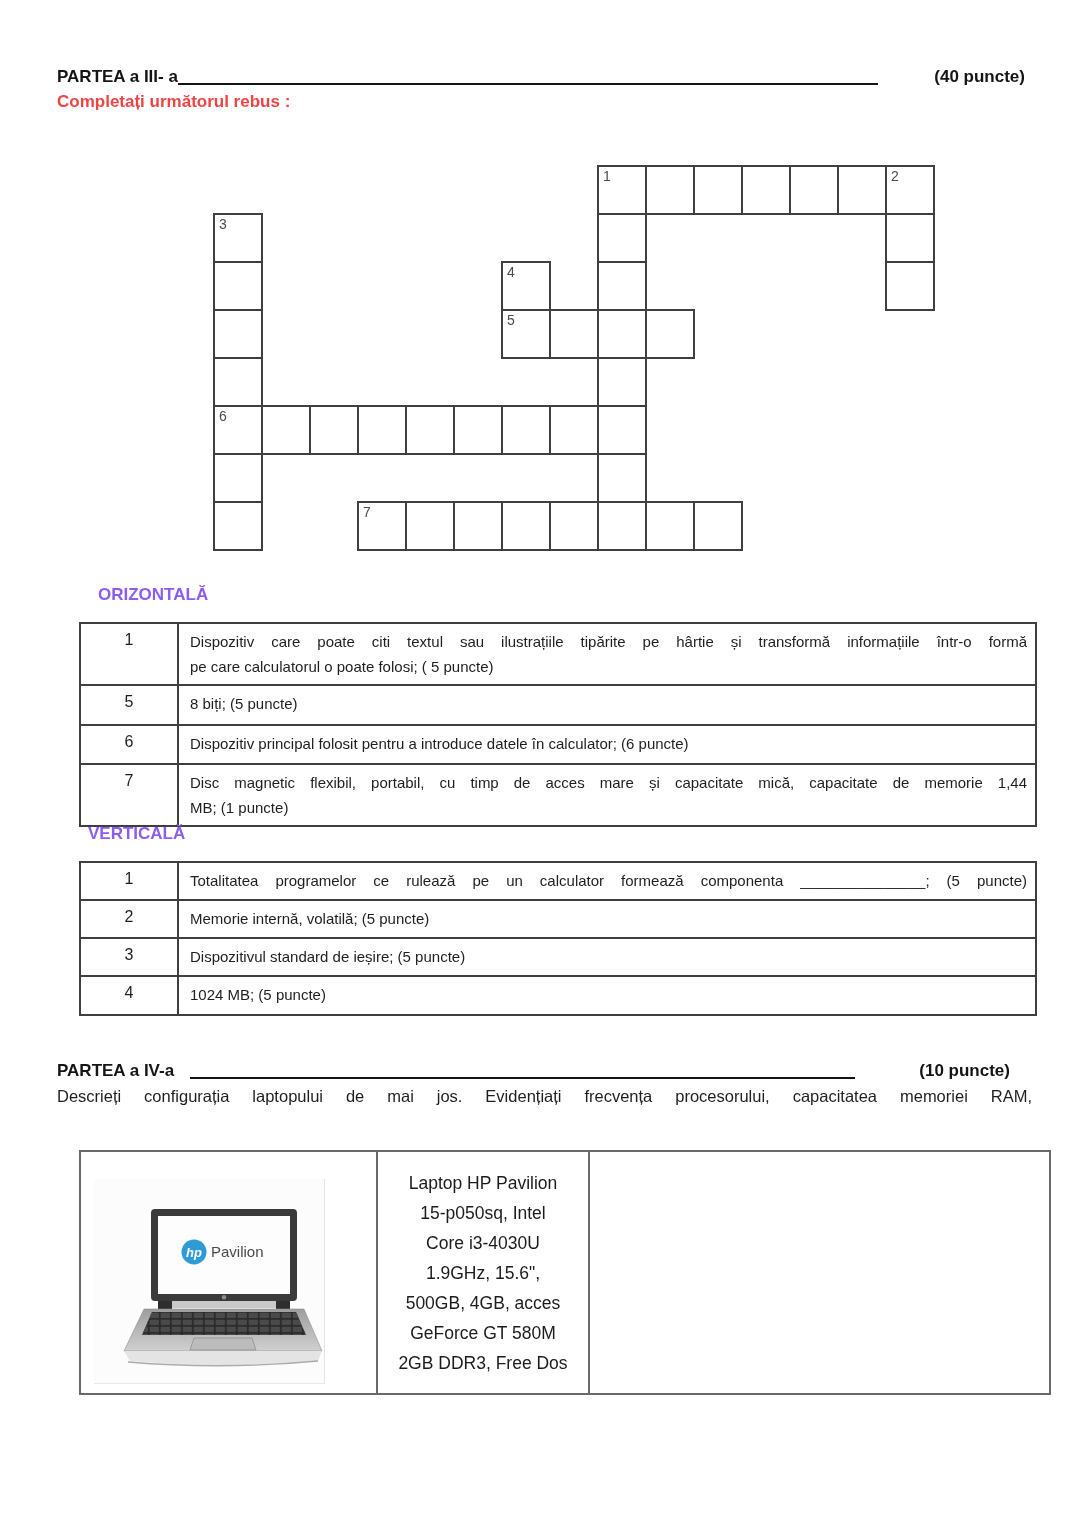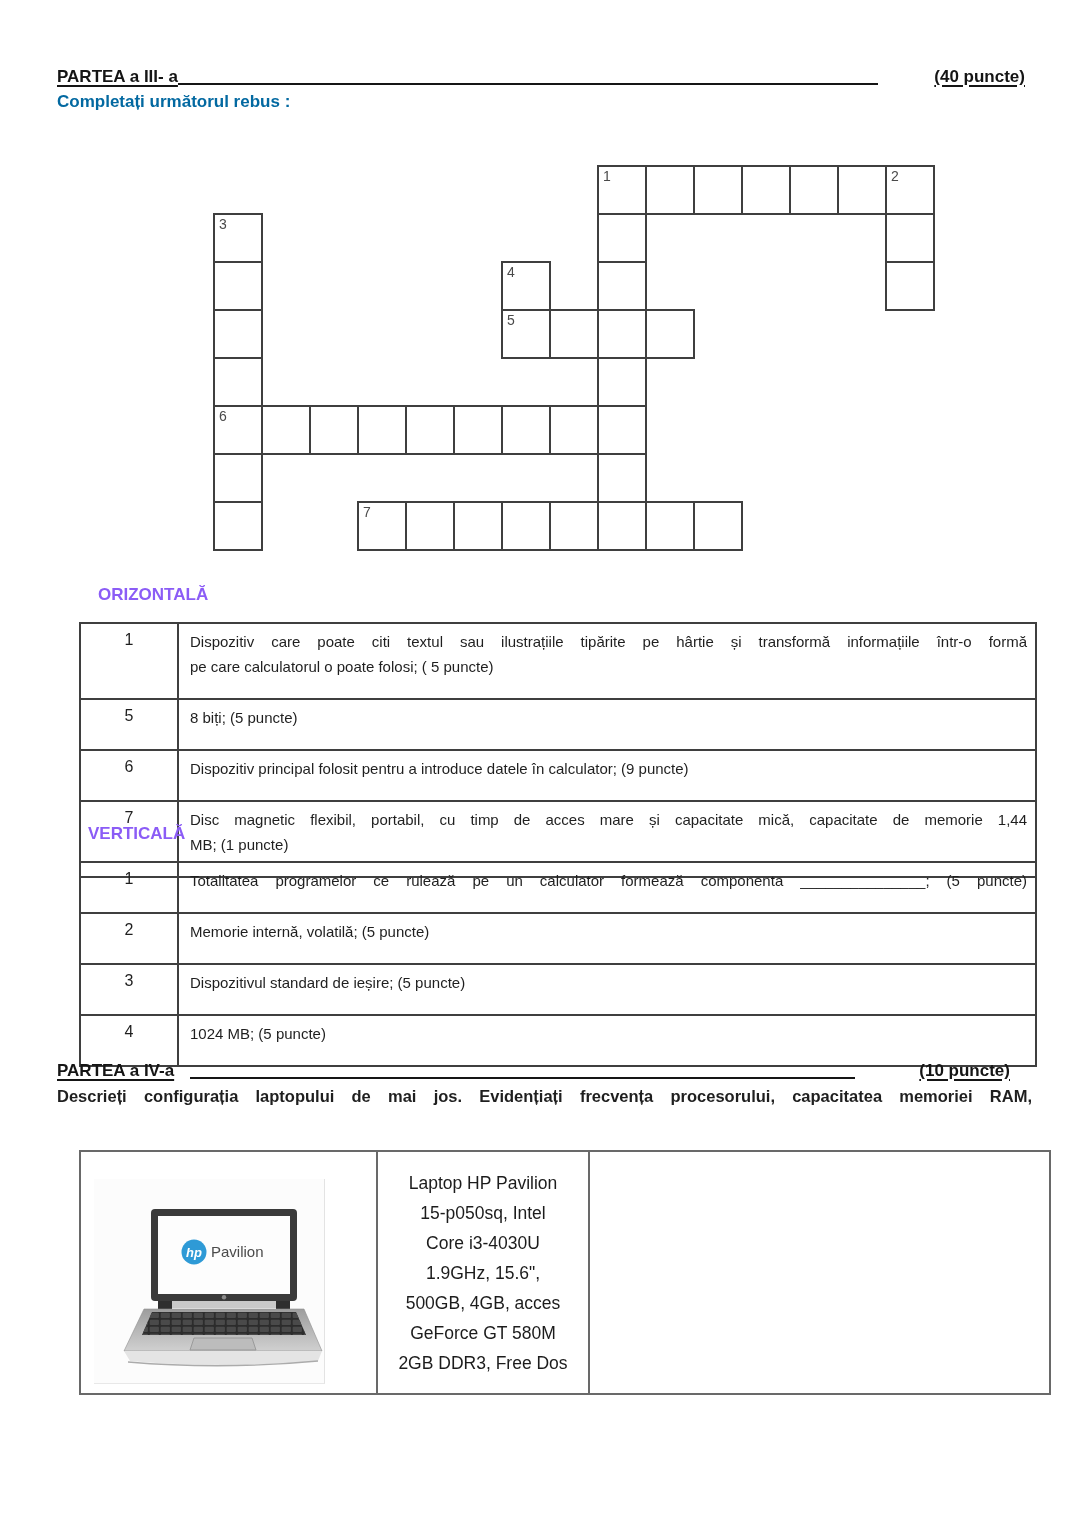--- a/index.html
+++ b/index.html
@@ -1,41 +1,41 @@
 <!DOCTYPE html>
 <html><head>
 <meta charset="utf-8">
 <style>
   html,body{margin:0;padding:0;background:#ffffff;}
   .page{position:relative;width:1087px;height:1536px;background:#ffffff;overflow:hidden;
         font-family:"Liberation Sans","DejaVu Sans",sans-serif;color:#1f1f1f;}
   
   .hrow{position:absolute;display:flex;align-items:flex-end;height:26px;}
   .htxt{font-size:17px;font-weight:bold;color:#151515;white-space:nowrap;
-        text-decoration:underline;text-decoration-thickness:2px;text-underline-offset:3px;}
+        text-decoration-thickness:2px;text-underline-offset:3px;}
   .hfill{flex:1;border-bottom:2px solid #151515;margin-bottom:2px;height:0;}
   .gap56{margin-right:56px;} .gap48{margin-right:48px;}
-  .subtitle{position:absolute;left:57px;top:92px;font-size:17px;font-weight:bold;color:#0369a1;}
+  .subtitle{position:absolute;left:57px;top:92px;font-size:17px;font-weight:bold;color:#ef4444;}
   
   .cw{position:absolute;left:213px;top:165px;width:722px;height:386px;}
   .cw-cell{position:absolute;width:50px;height:50px;box-sizing:border-box;
            border:2px solid #3f3f3f;background:#ffffff;}
   .cw-num{position:absolute;top:1px;left:4px;font-size:14px;line-height:1.15;color:#4a4a4a;}
   
   .sect{position:absolute;font-size:17px;font-weight:bold;color:#8b5cf6;}
   
   table.qt{position:absolute;width:958px;border-collapse:collapse;table-layout:fixed;}
   table.qt td{border:2px solid #3f3f3f;vertical-align:top;}
   td.num{width:94px;text-align:center;font-size:16px;padding-top:7px;color:#1f1f1f;}
-  td.txt{font-size:15px;color:#1f1f1f;padding:5px 8px 19px 11px;}
+  td.txt{font-size:15px;color:#1f1f1f;padding:5px 8px 5px 11px;}
   .line{line-height:25px;}
   .just{text-align:justify;text-align-last:justify;}
   
   .desc{position:absolute;font-size:16.5px;color:#1f1f1f;}
-  .desc .line{line-height:26px;font-weight:bold;}
+  .desc .line{line-height:26px;}
   
   table.t3{position:absolute;left:79px;top:1150px;width:958px;border-collapse:collapse;table-layout:fixed;}
   table.t3 td{border:2px solid #696969;}
   td.c1{width:293px;vertical-align:top;}
   td.c2{width:208px;vertical-align:middle;text-align:center;}
   td.c3{width:457px;}
   .lp{width:230px;height:204px;margin:26px 0 0 12px;background:#fcfcfc;
       border-right:1px solid #e3e3e3;border-bottom:1px solid #e8e8e8;}
   .spec{font-size:17.5px;line-height:30px;color:#1c1c1c;}
 </style>
@@ -121,21 +121,21 @@
     </tr>
     <tr style="height:40px;">
       <td class="num">5</td>
       <td class="txt">
         <div class="line">8 biți; (5 puncte)</div>
       </td>
     </tr>
     <tr style="height:39px;">
       <td class="num">6</td>
       <td class="txt">
-        <div class="line">Dispozitiv principal folosit pentru a introduce datele în calculator; (9 puncte)</div>
+        <div class="line">Dispozitiv principal folosit pentru a introduce datele în calculator; (6 puncte)</div>
       </td>
     </tr>
     <tr style="height:62px;">
       <td class="num">7</td>
       <td class="txt">
         <div class="line just">Disc magnetic flexibil, portabil, cu timp de acces mare și capacitate mică, capacitate de memorie 1,44</div>
         <div class="line">MB; (1 puncte)</div>
       </td>
     </tr>
   </tbody>

